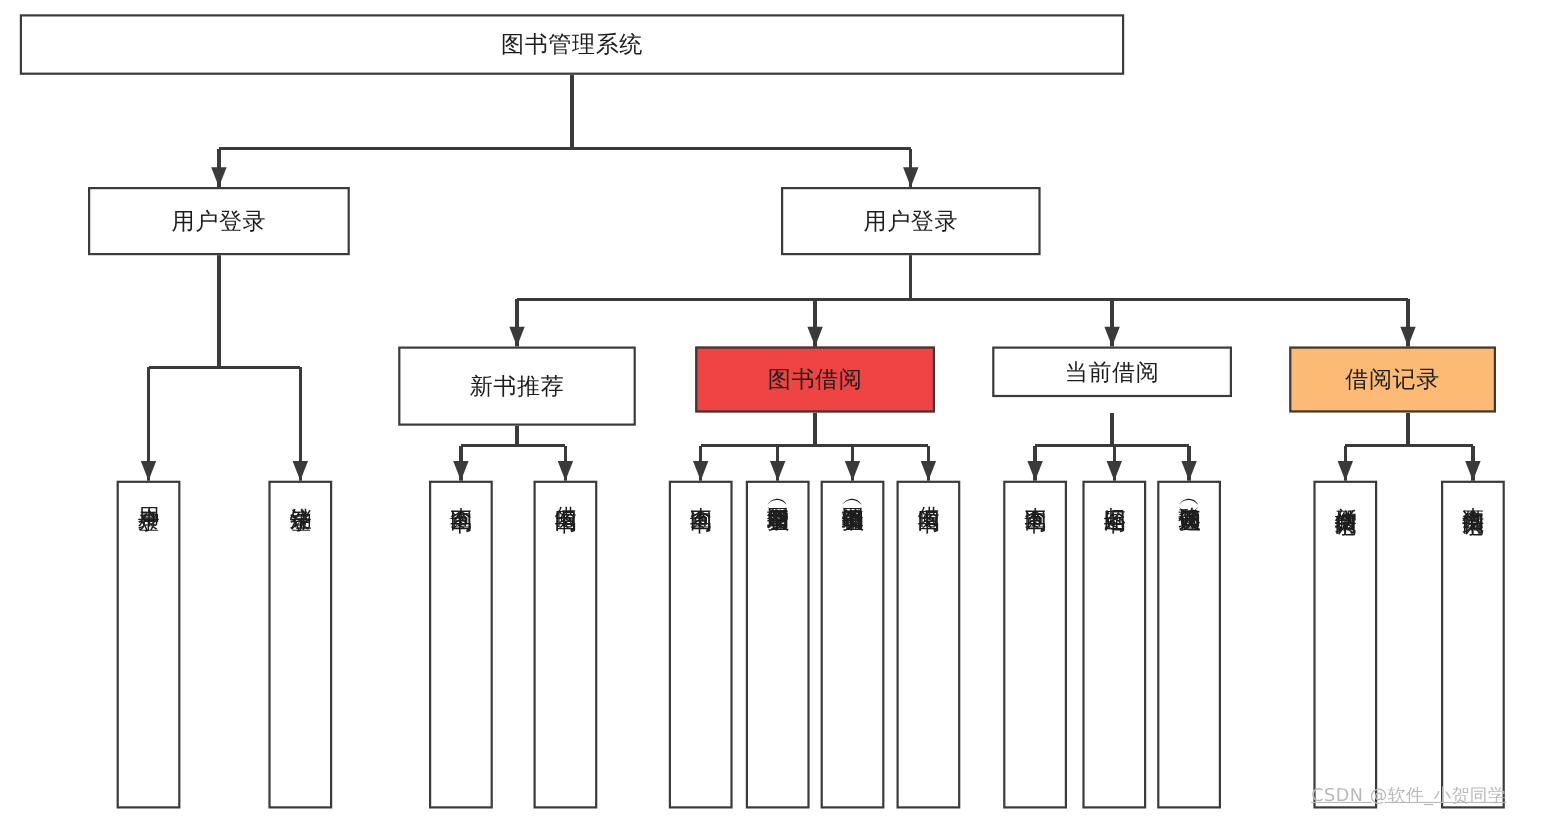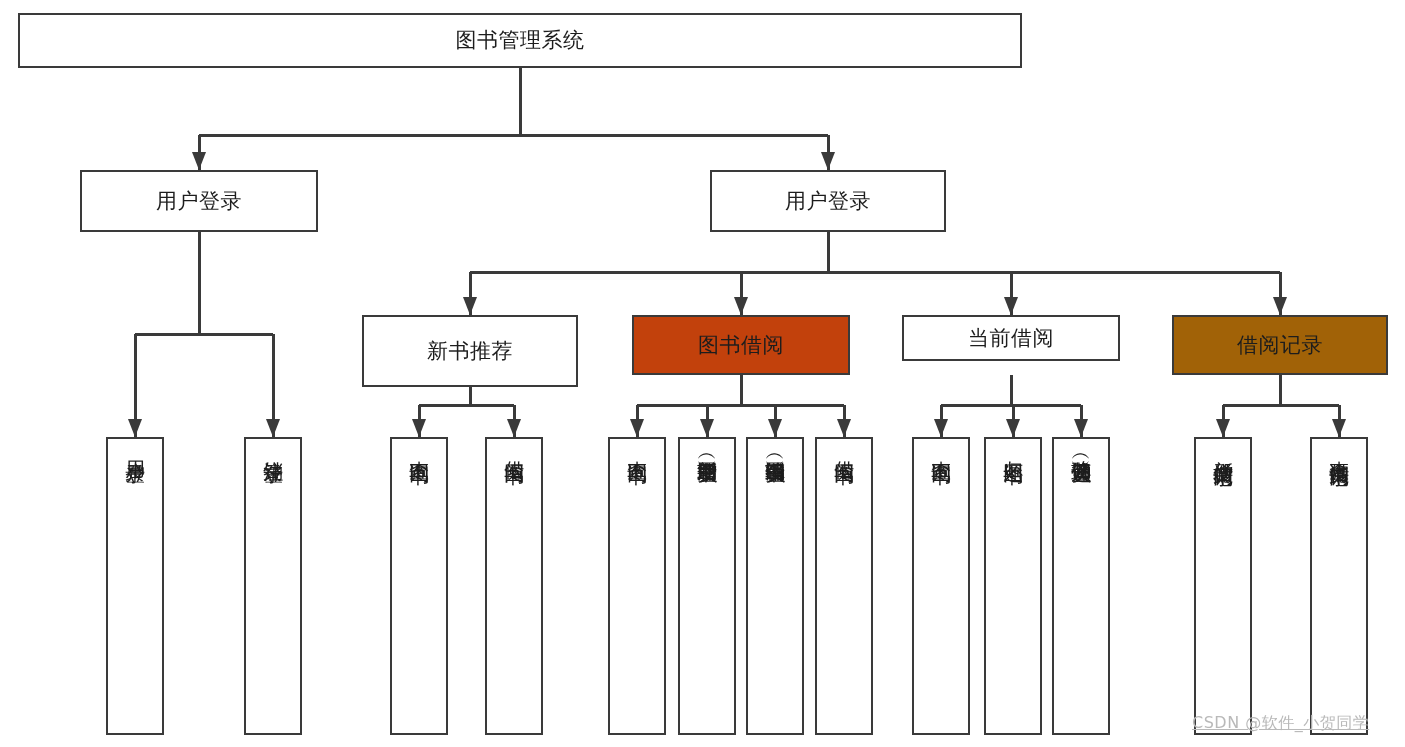--- a/index.html
+++ b/index.html
@@ -133,27 +133,27 @@
       </div>
       <div class="node" style="left: 80px; top: 170px; width: 238px; height: 62px; border-color: rgb(58, 58, 58); background: rgb(255, 255, 255);">
         <span class="node-label" style="color: rgb(29, 29, 29);">用户登录</span>
       </div>
       <div class="node" style="left: 710px; top: 170px; width: 236px; height: 62px; border-color: rgb(58, 58, 58); background: rgb(255, 255, 255);">
         <span class="node-label" style="color: rgb(29, 29, 29);">用户登录</span>
       </div>
       <div class="node" style="left: 362px; top: 315px; width: 216px; height: 72px; border-color: rgb(58, 58, 58); background: rgb(255, 255, 255);">
         <span class="node-label" style="color: rgb(29, 29, 29);">新书推荐</span>
       </div>
-      <div class="node" style="left: 632px; top: 315px; width: 218px; height: 60px; border-color: rgb(58, 58, 58); background: #c2410c;">
+      <div class="node" style="left: 632px; top: 315px; width: 218px; height: 60px; border-color: rgb(58, 58, 58); background: #ef4444;">
         <span class="node-label" style="color: rgb(29, 29, 29);">图书借阅</span>
       </div>
       <div class="node" style="left: 902px; top: 315px; width: 218px; height: 46px; border-color: rgb(58, 58, 58); background: rgb(255, 255, 255);">
         <span class="node-label" style="color: rgb(29, 29, 29);">当前借阅</span>
       </div>
-      <div class="node" style="left: 1172px; top: 315px; width: 216px; height: 60px; border-color: rgb(58, 58, 58); background: #a16207;">
+      <div class="node" style="left: 1172px; top: 315px; width: 188px; height: 60px; border-color: rgb(58, 58, 58); background: #fdba74;">
         <span class="node-label" style="color: rgb(29, 29, 29);">借阅记录</span>
       </div>
       <div class="node leaf" style="left: 106px; top: 437px; width: 58px; height: 298px; border-color: rgb(58, 58, 58); background: rgb(255, 255, 255);">
         <span class="node-label" style="color: rgb(29, 29, 29);">用户登录</span>
       </div>
       <div class="node leaf" style="left: 244px; top: 437px; width: 58px; height: 298px; border-color: rgb(58, 58, 58); background: rgb(255, 255, 255);">
         <span class="node-label" style="color: rgb(29, 29, 29);">注销登录</span>
       </div>
       <div class="node leaf" style="left: 390px; top: 437px; width: 58px; height: 298px; border-color: rgb(58, 58, 58); background: rgb(255, 255, 255);">
         <span class="node-label" style="color: rgb(29, 29, 29);">查询图书</span>

